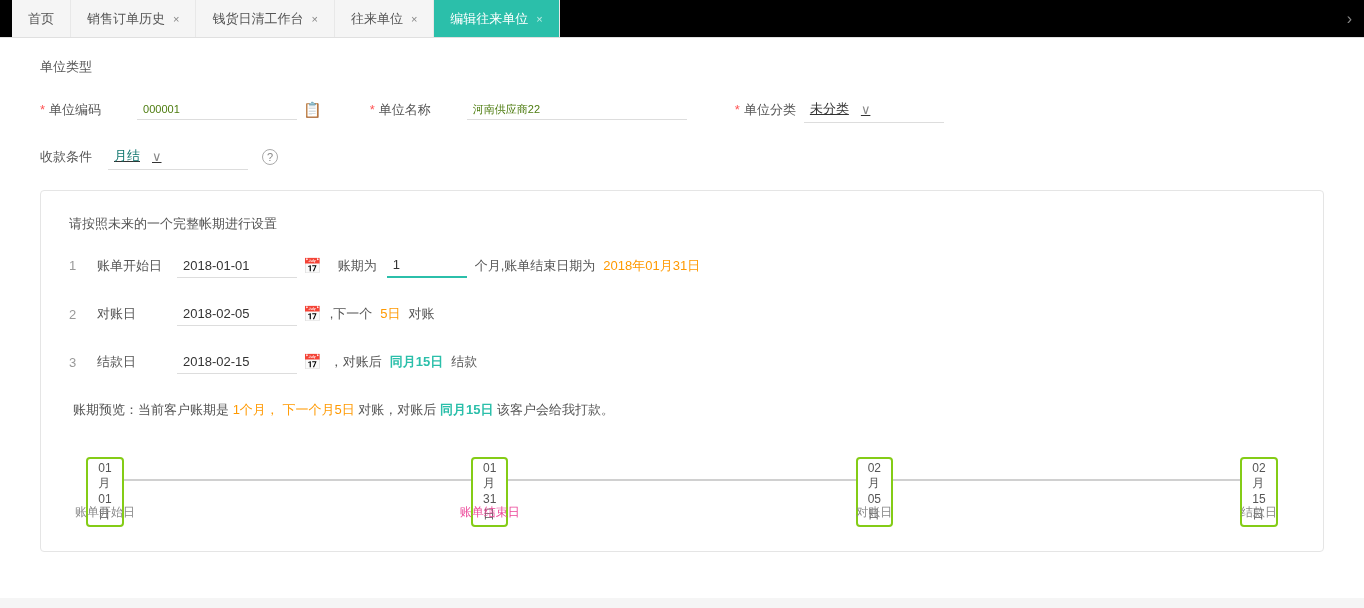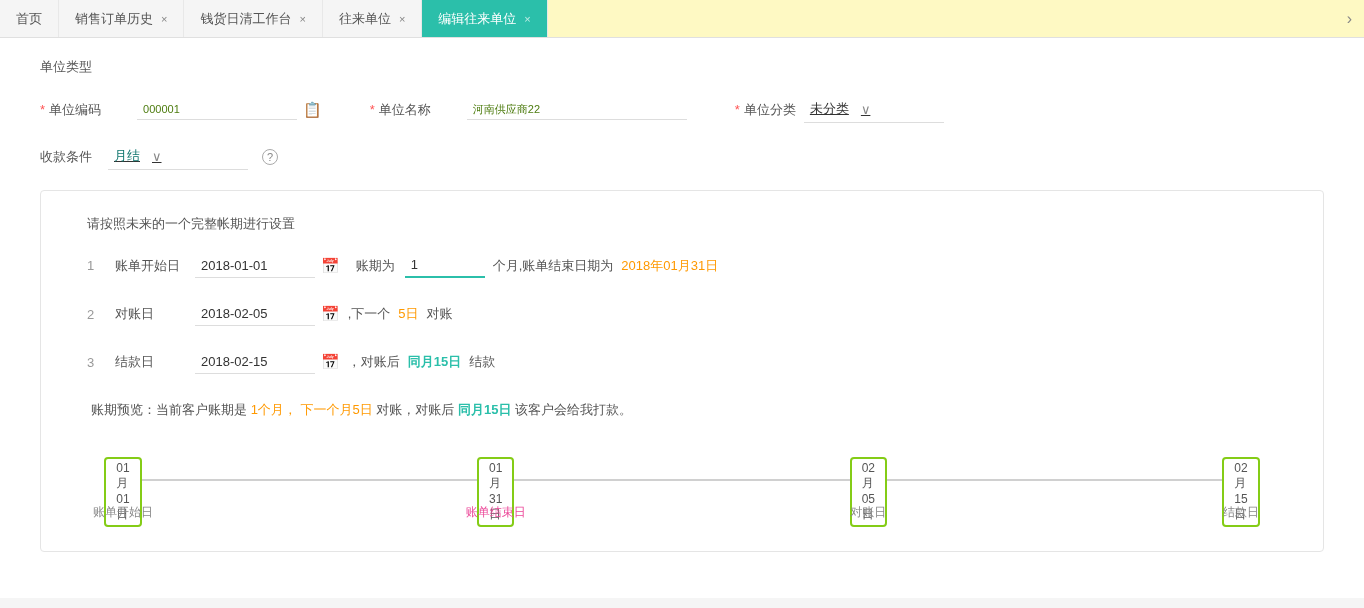--- a/index.html
+++ b/index.html
@@ -2,24 +2,24 @@
 <html><head>
   <meta charset="utf-8">
   <style>
     * { box-sizing: border-box; margin: 0; padding: 0; }
     body { font-family: 'Microsoft YaHei', Arial, sans-serif; font-size: 13px; background: #f5f5f5; color: #333; }
 
     
     .tab-bar {
       display: flex;
       align-items: stretch;
-      background: #fef9c3;
+      background: #000000;
       border-bottom: 1px solid #e0e0e0;
       height: 38px;
-      padding-left: 0;
+      padding-left: 12px;
     }
     .tab {
       display: flex;
       align-items: center;
       padding: 0 16px;
       cursor: pointer;
       font-size: 13px;
       color: #555;
       border-right: 1px solid #e8e8e8;
       white-space: nowrap;
@@ -157,21 +157,21 @@
       font-size: 11px;
       color: #888;
       cursor: pointer;
       margin-left: 6px;
     }
 
     
     .section-box {
       border: 1px solid #e5e5e5;
       border-radius: 4px;
-      padding: 24px 46px;
+      padding: 24px 28px;
       margin-top: 16px;
     }
     .section-title {
       font-size: 13px;
       color: #555;
       margin-bottom: 20px;
     }
 
     
     .table-row {

